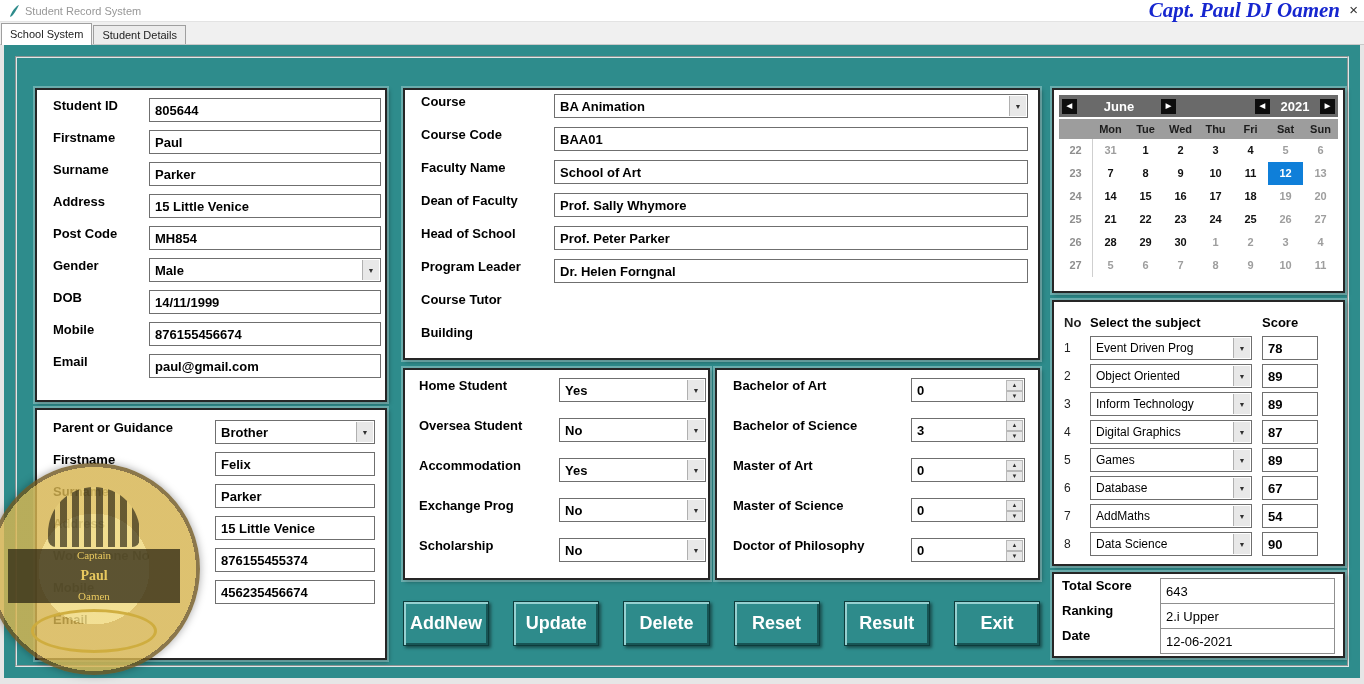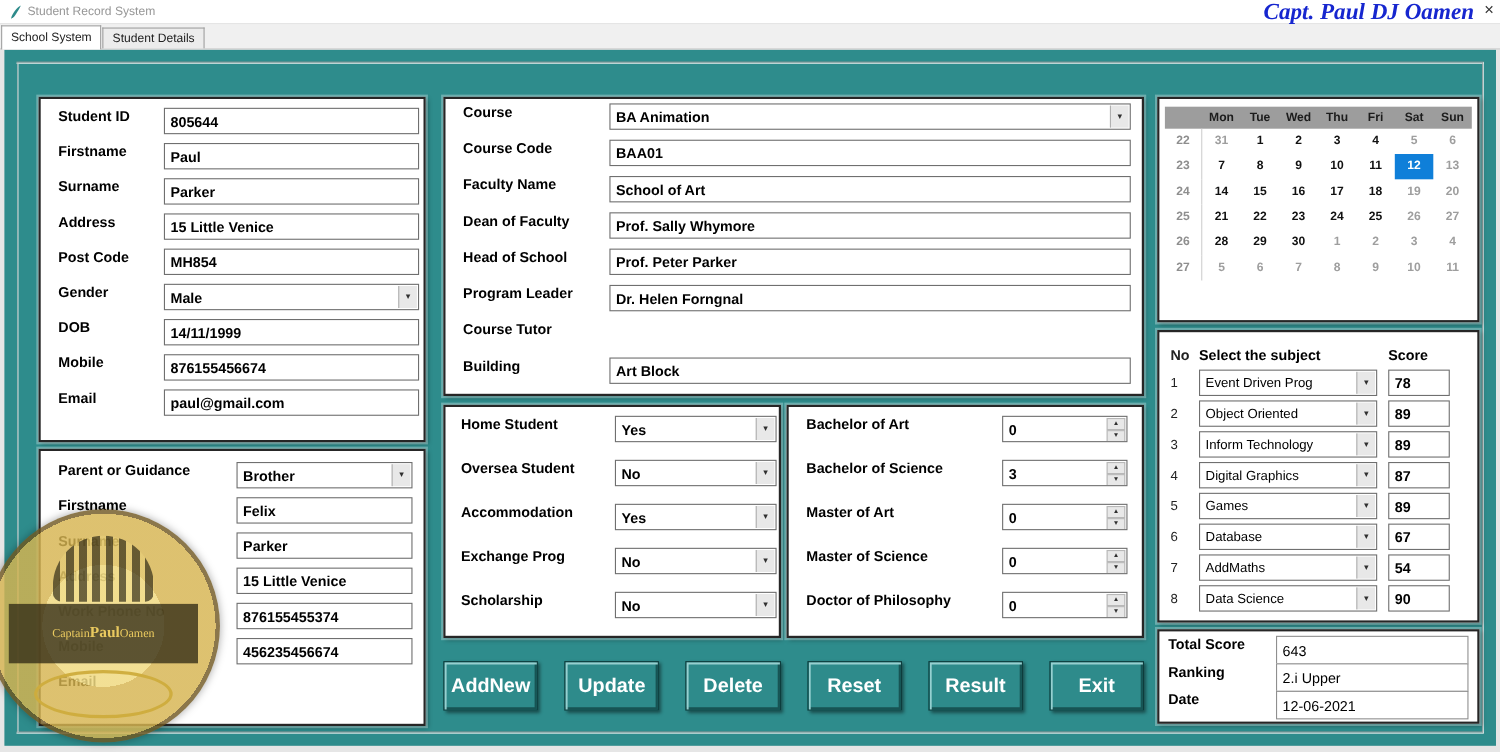--- a/index.html
+++ b/index.html
@@ -89,21 +89,21 @@
 
 .summary{left:1048px;top:527px;width:293px;height:86px;padding:4px 8px 0 8px}
 .sum-row{display:flex;align-items:flex-start;height:26px}
 .sum-row:not(:first-child){margin-top:-1px}
 .sum-label{width:98px;font-weight:bold;font-size:13px}
 .sum-value{flex:1;border:1px solid #8f8f8f;height:26px;font-size:13px;padding:0 5px;display:flex;align-items:center;background:#fff;overflow:hidden;white-space:nowrap}
 
 
 .watermark{position:absolute;left:-16px;top:418px;width:212px;height:212px;z-index:6;border-radius:50%;background:radial-gradient(circle,rgba(240,218,130,.85) 0 37%,rgba(214,180,80,.82) 37% 68%,rgba(110,85,30,.8) 68% 75%,rgba(228,198,95,.9) 75% 100%);box-shadow:0 0 8px rgba(0,0,0,.35)}
 .wm-crest{position:absolute;left:50%;top:24px;transform:translateX(-50%);width:92px;height:60px;background:repeating-linear-gradient(90deg,rgba(52,46,24,.7) 0 7px,rgba(240,218,130,.35) 7px 12px);border-radius:46px 46px 8px 8px}
-.wm-band{position:absolute;left:20px;right:20px;top:86px;height:54px;background:rgba(50,44,22,.78);display:flex;flex-direction:row;align-items:center;justify-content:center;color:#e9c95f;font-family:"Liberation Serif",serif;line-height:1.15}
+.wm-band{position:absolute;left:20px;right:20px;top:86px;height:54px;background:rgba(50,44,22,.78);display:flex;flex-direction:column;align-items:center;justify-content:space-between;color:#e9c95f;font-family:"Liberation Serif",serif;line-height:1.15}
 .wm-t1,.wm-t3{font-size:11px}
 .wm-t2{font-size:14px;font-weight:bold}
 .wm-ellipse{position:absolute;left:50%;top:146px;transform:translateX(-50%);width:126px;height:44px;border:3px solid rgba(206,172,60,.95);border-radius:50%}
 </style>
 </head>
 <body>
 
 <div class="titlebar">
   <span class="app-icon">
     <svg width="12" height="14" viewBox="0 0 12 14">
@@ -258,23 +258,20 @@
         <span class="flabel">Program Leader</span>
         <div class="textbox">
           <span class="cval">Dr. Helen Forngnal</span>
         </div>
       </div>
       <div class="row">
         <span class="flabel">Course Tutor</span>
       </div>
       <div class="row">
         <span class="flabel">Building</span>
-        <div class="textbox">
-          <span class="cval">Art Block</span>
-        </div>
       </div>
     </div>
   <div class="panel status-panel" id="statusFields">
       <div class="row">
         <span class="flabel">Home Student</span>
         <div class="textbox combobox">
           <span class="cval">Yes</span>
           <span class="combo-arrow">▼</span>
         </div>
       </div>
@@ -363,20 +360,29 @@
   <div class="btnrow" id="btnrow">
       <div class="btn">AddNew</div>
       <div class="btn">Update</div>
       <div class="btn">Delete</div>
       <div class="btn">Reset</div>
       <div class="btn">Result</div>
       <div class="btn">Exit</div>
     </div>
 
   <div class="panel calendar">
+    <div class="cal-header">
+      <span class="cal-nav">◀</span>
+      <span class="cal-month">June</span>
+      <span class="cal-nav">▶</span>
+      <span class="cal-spacer"></span>
+      <span class="cal-nav">◀</span>
+      <span class="cal-year">2021</span>
+      <span class="cal-nav">▶</span>
+    </div>
     <div class="cal-daynames" id="calDaynames">
         <span class="cal-dh"></span>
         <span class="cal-dh">Mon</span>
         <span class="cal-dh">Tue</span>
         <span class="cal-dh">Wed</span>
         <span class="cal-dh">Thu</span>
         <span class="cal-dh">Fri</span>
         <span class="cal-dh">Sat</span>
         <span class="cal-dh">Sun</span>
       </div>

